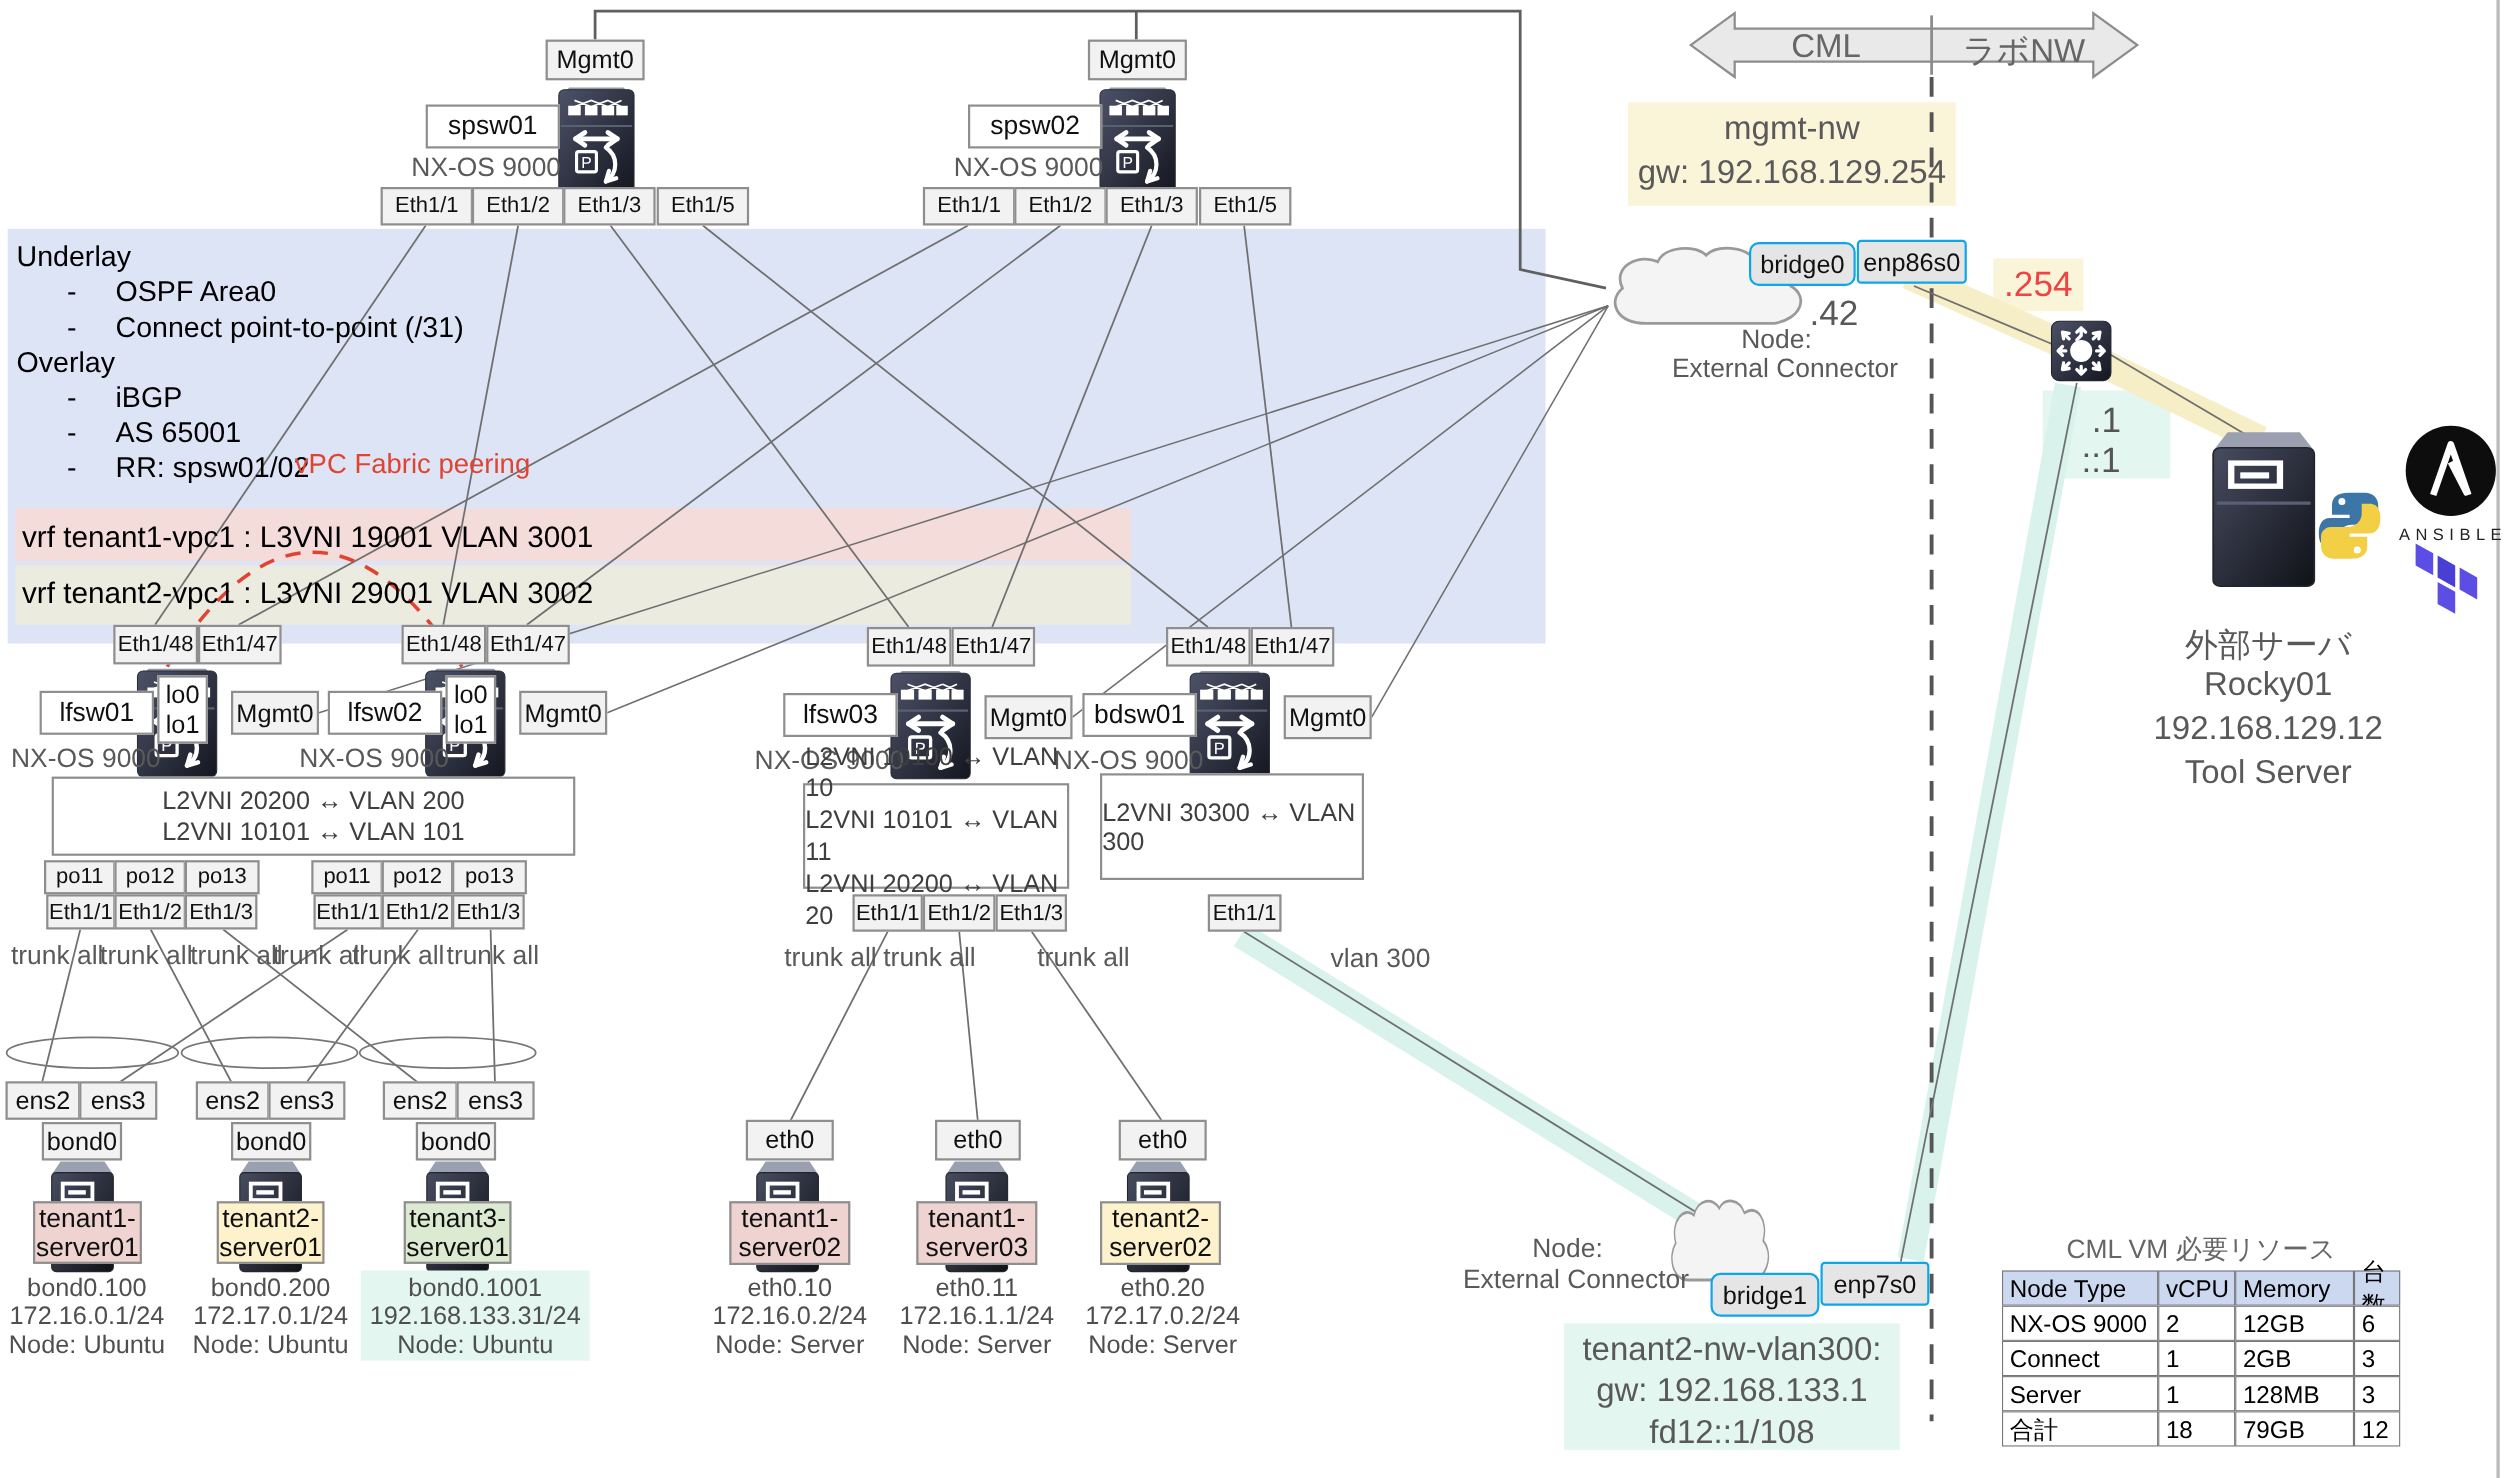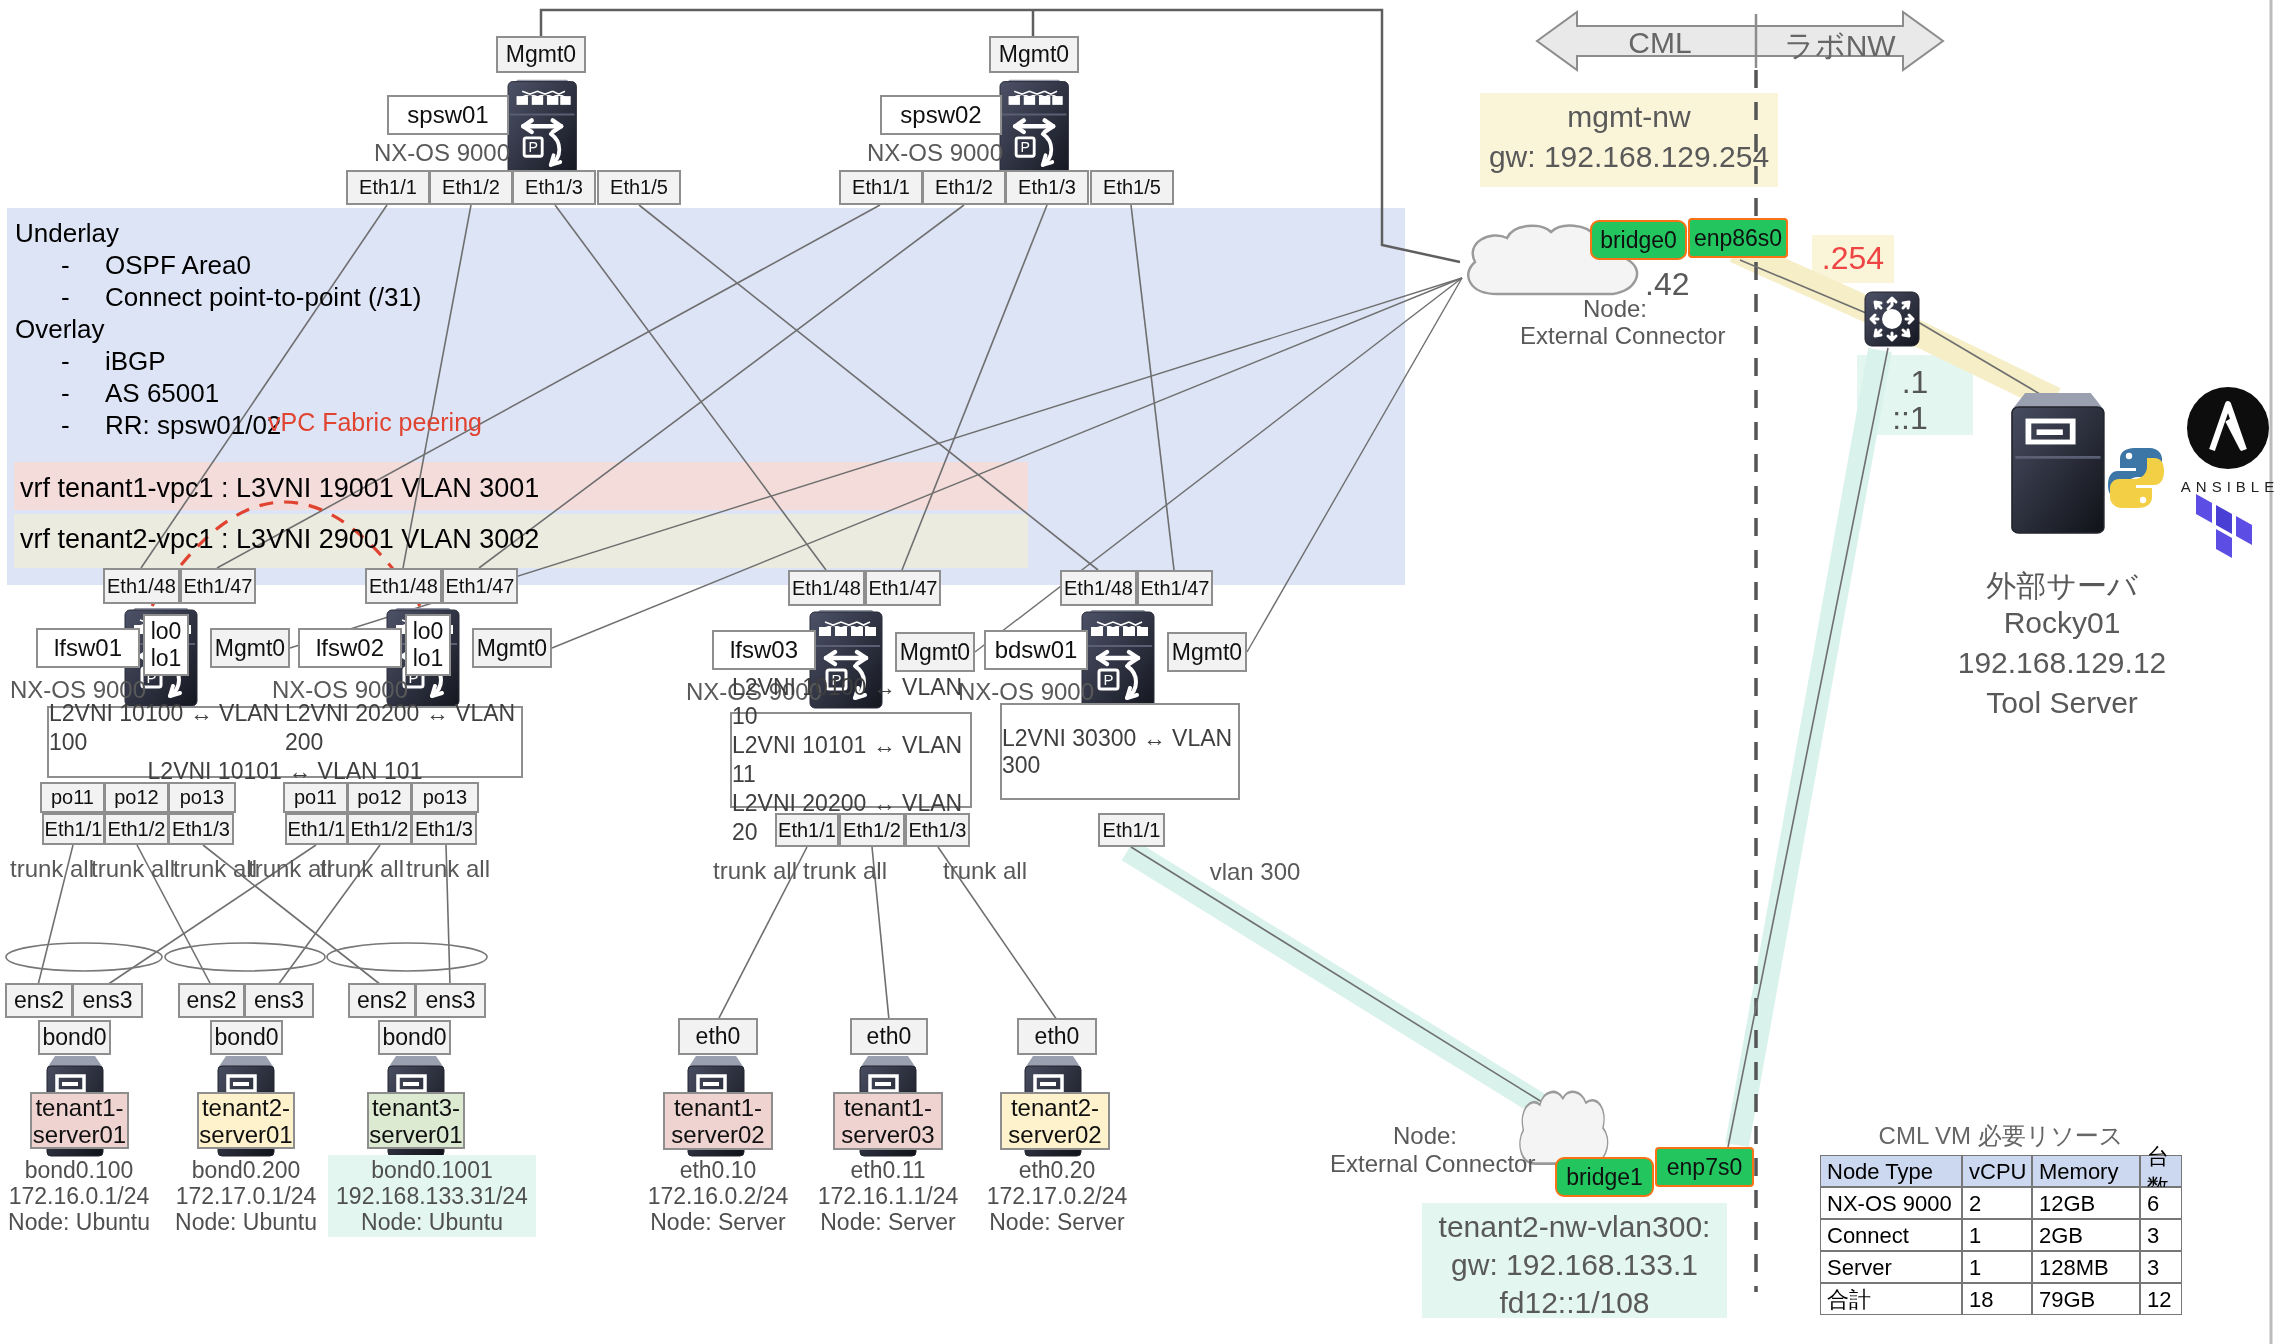--- a/index.html
+++ b/index.html
@@ -4,21 +4,21 @@
 <style>
   html,body{margin:0;padding:0;background:#fff;}
   #canvas{position:relative;width:2280px;height:1344px;background:#ffffff;overflow:hidden;
           font-family:"Liberation Sans", sans-serif;color:#000;}
   .bg{position:absolute;z-index:0;}
   #wires{position:absolute;left:0;top:0;z-index:1;pointer-events:none;}
   .box{position:absolute;z-index:2;display:flex;align-items:center;justify-content:center;
        box-sizing:border-box;white-space:nowrap;}
   .port{background:#f2f2f2;border:2px solid #8e8e8e;font-size:20px;color:#101010;}
   .wbox{background:#ffffff;border:2px solid #8e8e8e;font-size:24px;color:#101010;}
-  .tag{background:#22c55e;border:2px solid #f97316;border-radius:9px;font-size:23px;color:#101010;}
+  .tag{background:#e5e5e5;border:2px solid #0ea5e9;border-radius:9px;font-size:23px;color:#101010;}
   .t{position:absolute;z-index:2;color:#595959;white-space:nowrap;}
   .tc{text-align:center;}
   .lbl{position:absolute;z-index:3;display:flex;flex-direction:column;align-items:center;justify-content:center;
        border:2px solid #8e8e8e;font-size:24px;line-height:27px;color:#101010;box-sizing:border-box;}
   .vni{position:absolute;z-index:2;background:#fff;border:2px solid #8e8e8e;color:#3f3f3f;
        display:flex;flex-direction:column;justify-content:center;box-sizing:border-box;font-size:23px;}
   .vnirow{display:flex;justify-content:space-evenly;line-height:29px;}
   .legend-line{position:absolute;z-index:2;font-size:26px;color:#000;display:flex;}
   .legend-line .dash{width:44px;padding-left:46px;}
   .details{position:absolute;z-index:2;font-size:23px;line-height:26px;color:#4f4f4f;
@@ -286,21 +286,20 @@
 
   <div class="box port" style="left:1060px;top:570px;width:77px;height:36px;">Eth1/48</div>
   <div class="box port" style="left:1137px;top:570px;width:76px;height:36px;">Eth1/47</div>
   <div class="box wbox" style="left:984px;top:630px;width:104px;height:40px;">bdsw01</div>
   <div class="box port" style="left:1167px;top:632px;width:80px;height:40px;font-size:23px;">Mgmt0</div>
   <div class="t tc" style="left:958px;top:678px;width:130px;font-size:24px;">NX-OS 9000</div>
   <div class="box port" style="left:1098px;top:813px;width:67px;height:34px;">Eth1/1</div>
 
   <div class="vni" style="left:47px;top:706px;width:476px;height:72px;">
     <div class="vnirow">
-      <span>L2VNI 10100 ↔ VLAN 100</span>
       <span>L2VNI 20200 ↔ VLAN 200</span>
     </div>
     <div class="vnirow">
       <span>L2VNI 10101 ↔ VLAN 101</span>
     </div>
   </div>
   <div class="vni" style="left:730px;top:712px;width:242px;height:96px;align-items:center;">
     <span style="line-height:29px;">L2VNI 10100 ↔ VLAN 10</span>
     <span style="line-height:29px;">L2VNI 10101 ↔ VLAN 11</span>
     <span style="line-height:29px;">L2VNI 20200 ↔ VLAN 20</span>

